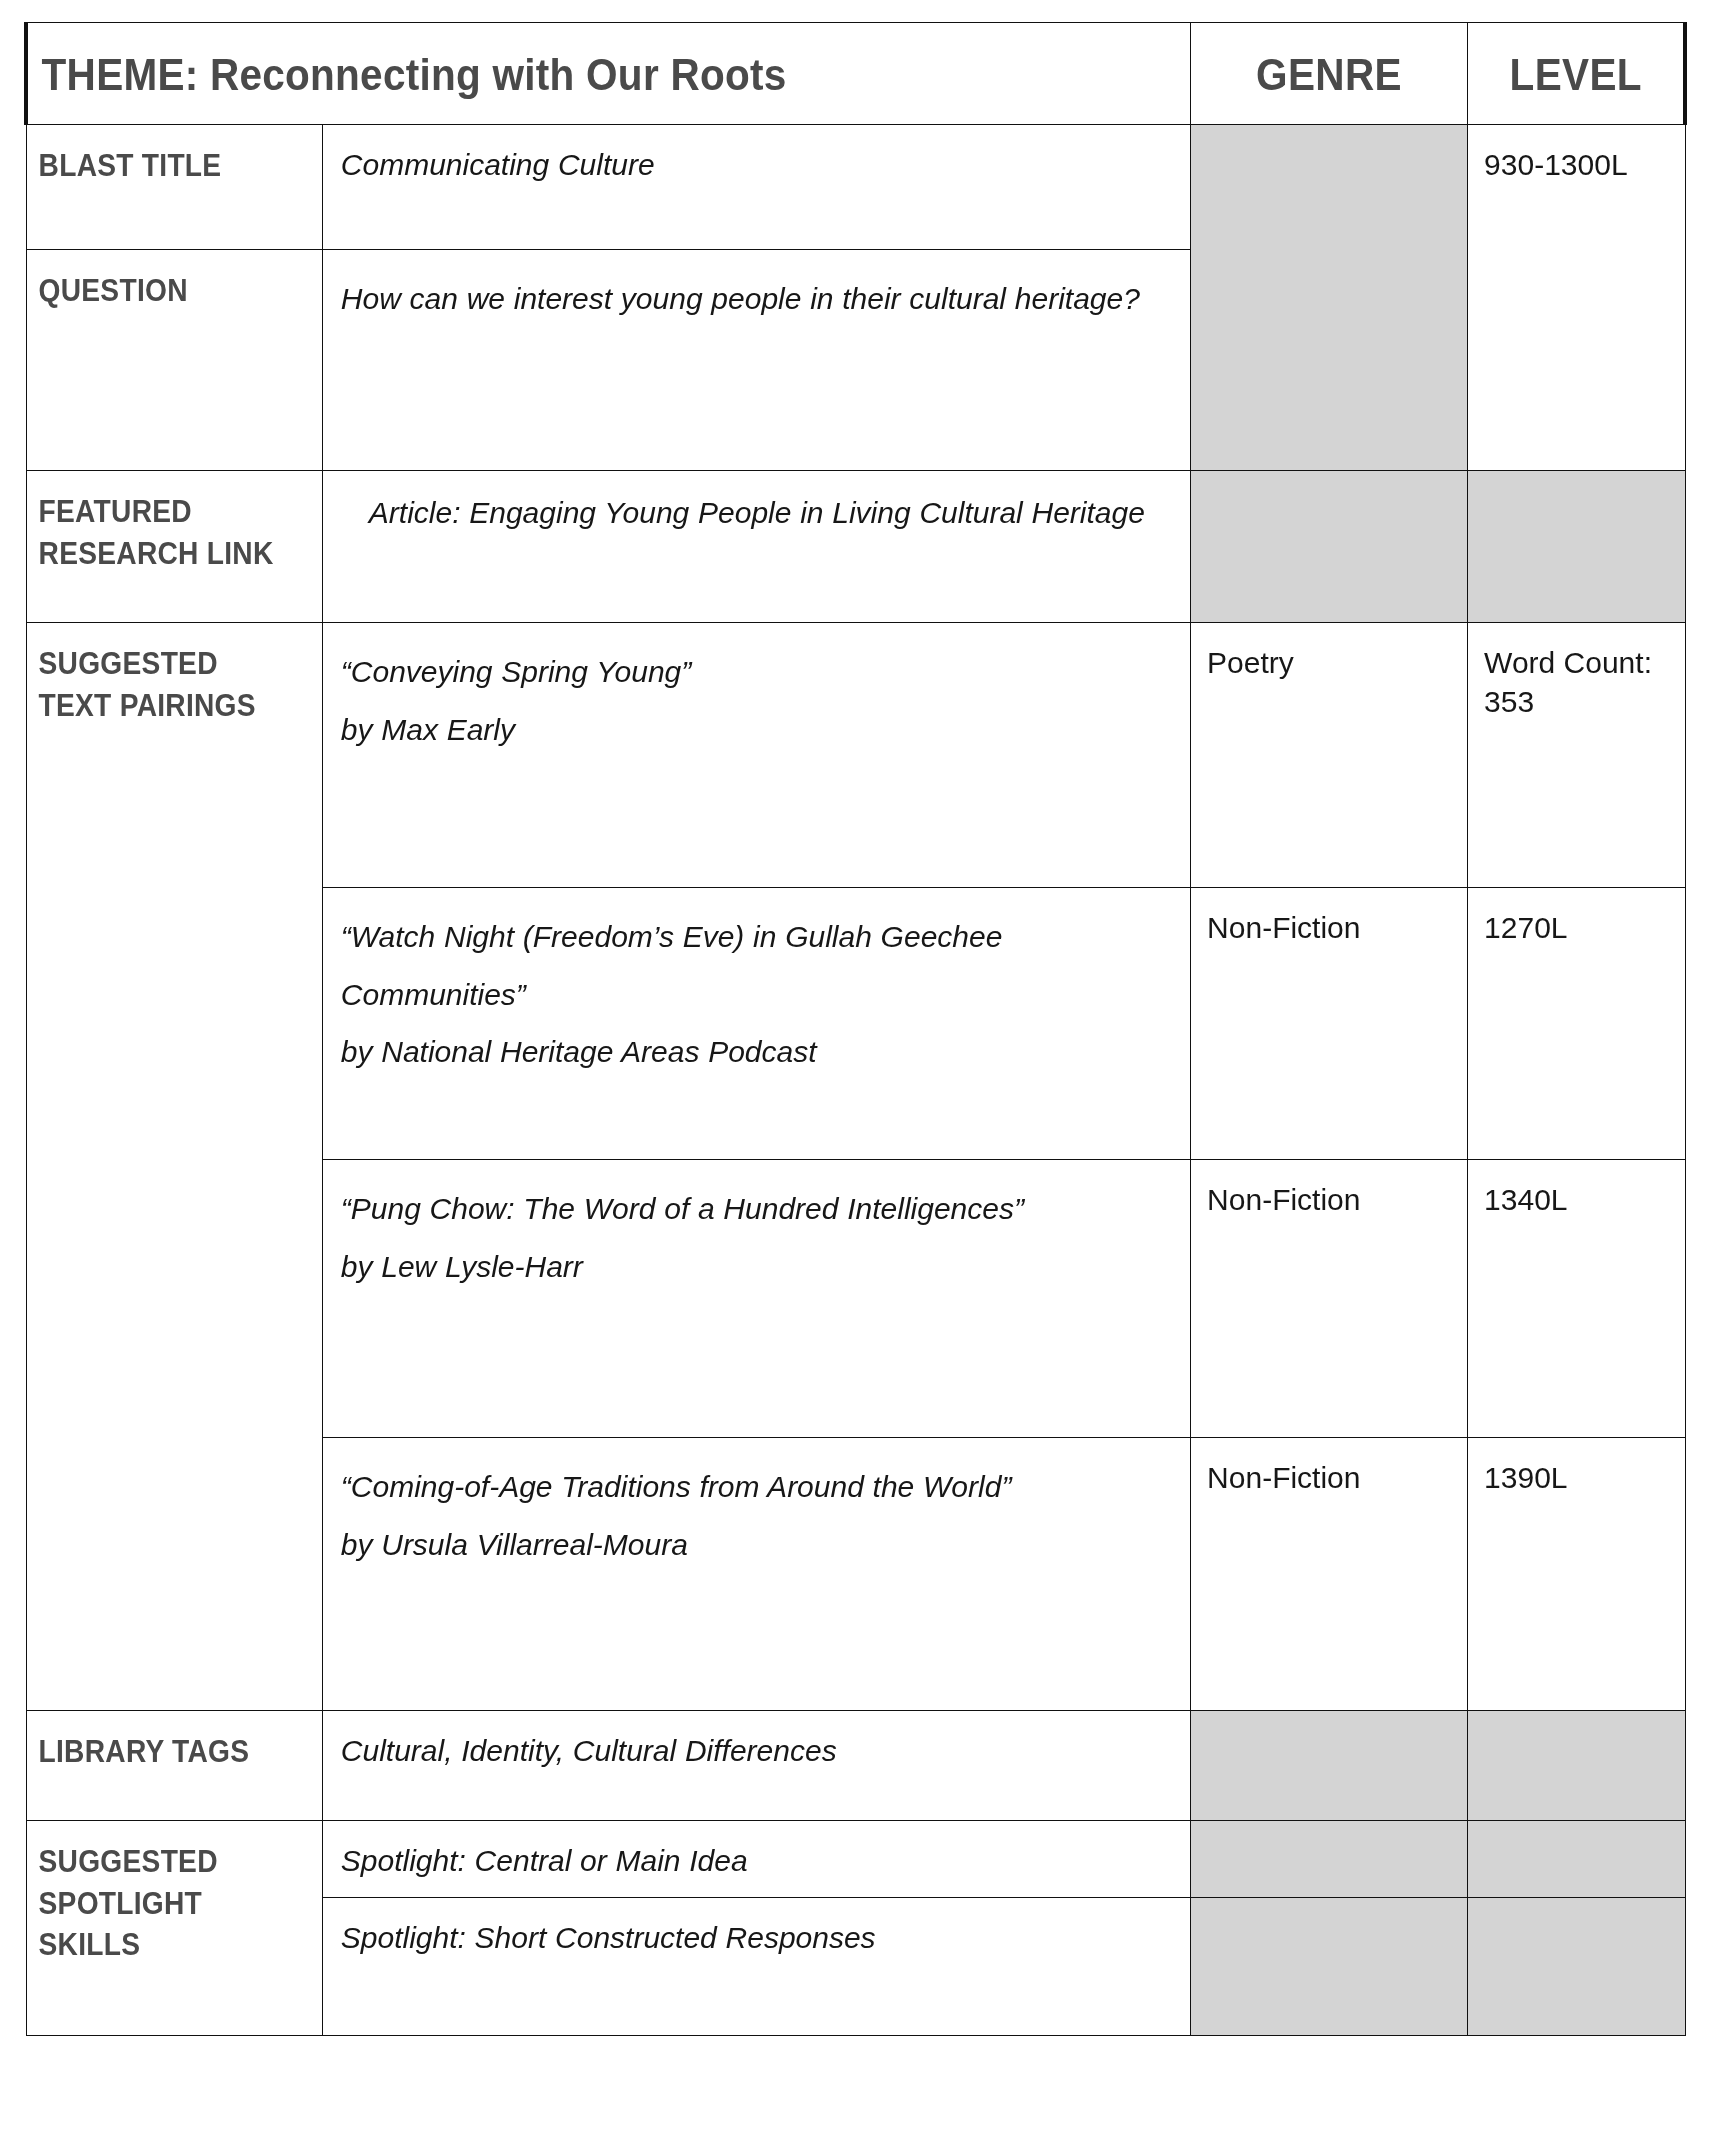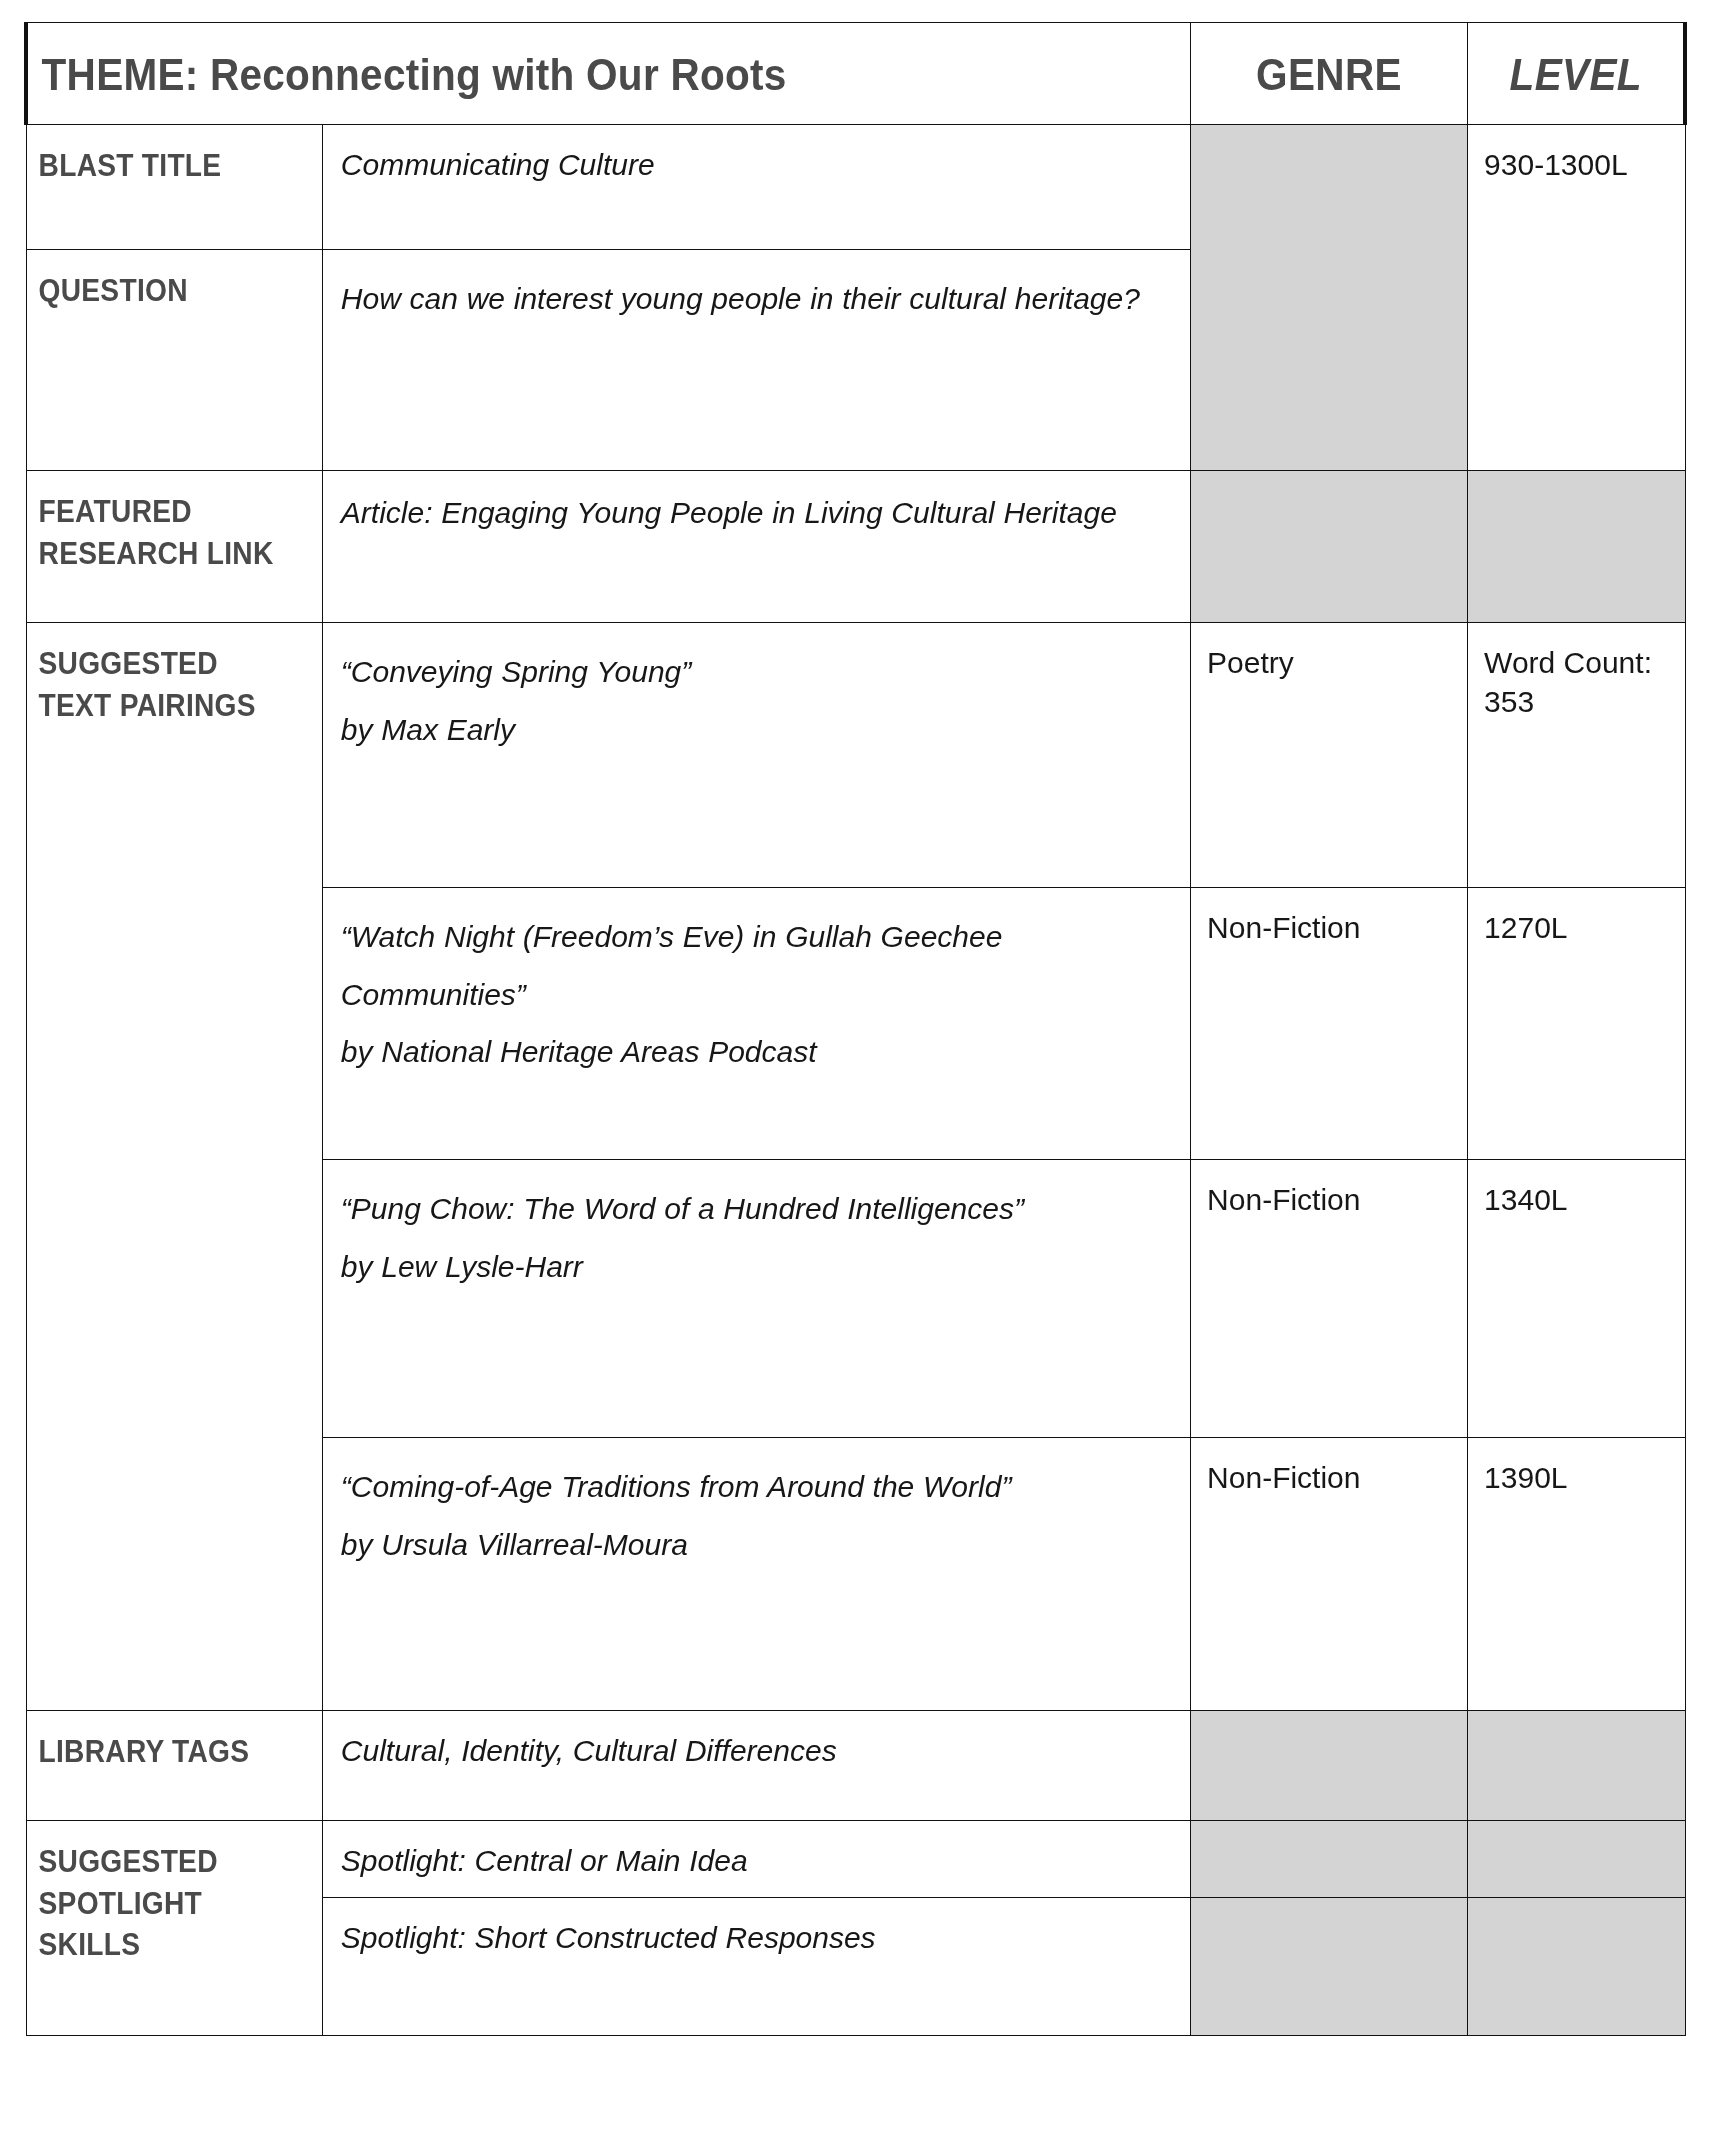--- a/index.html
+++ b/index.html
@@ -88,36 +88,36 @@
   .body-txt {
     color: #171717;
     font-size: 30px;
     line-height: 1.30;
     padding: 19px 15.6px 15.6px 17.3px;
     white-space: pre-line;
     word-spacing: 0.4px;
     font-style: italic;
   }
   .body-txt.loose  { line-height: 1.92; }
-  .body-txt.medium { line-height: 1.46; }
+  .body-txt.medium { line-height: 1.46; text-align: center; }
 
   .cell-val {
     color: #171717;
     font-size: 30px;
     line-height: 1.30;
     padding: 19px 10.4px 15.6px 15.6px;
     white-space: pre-line;
   }
 
   .shaded { background: #d4d4d4 !important; }
   .thickline { border-bottom-width: 4.3px; }
 
   .hdr-row td { border-width: 4.3px 1.7px 4.3px 1.7px; }
   .hdr-row td.first { border-left-width: 4.3px; }
-  .hdr-row td.last  { border-right-width: 4.3px; font-style: italic; }
+  .hdr-row td.last  { border-right-width: 4.3px; }
 
   td.edge-l { border-left-width: 4.3px; }
   td.edge-r { border-right-width: 4.3px; margin-left: 16px; }
   td.edge-b { border-bottom-width: 4.3px; }
 </style>
 </head>
 <body>
 
 <div class="sheet">
   <table class="planner">

